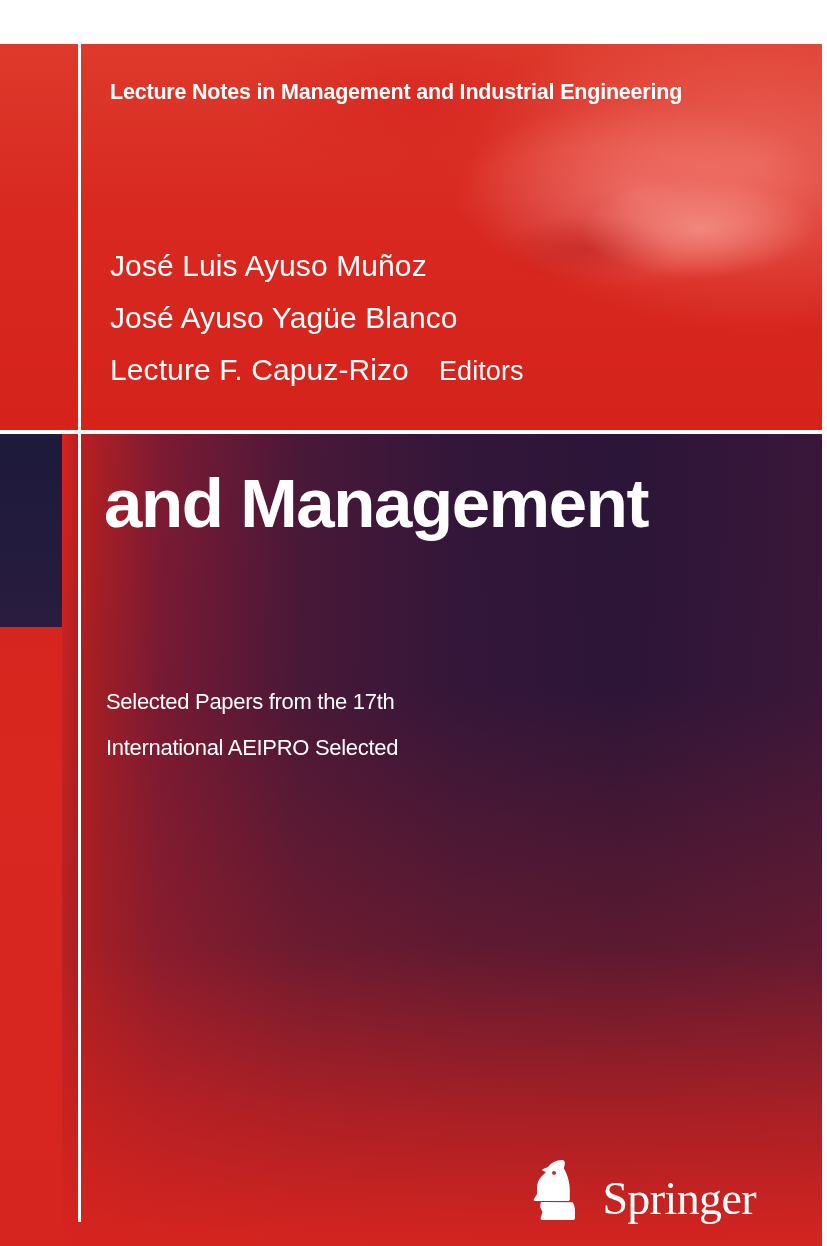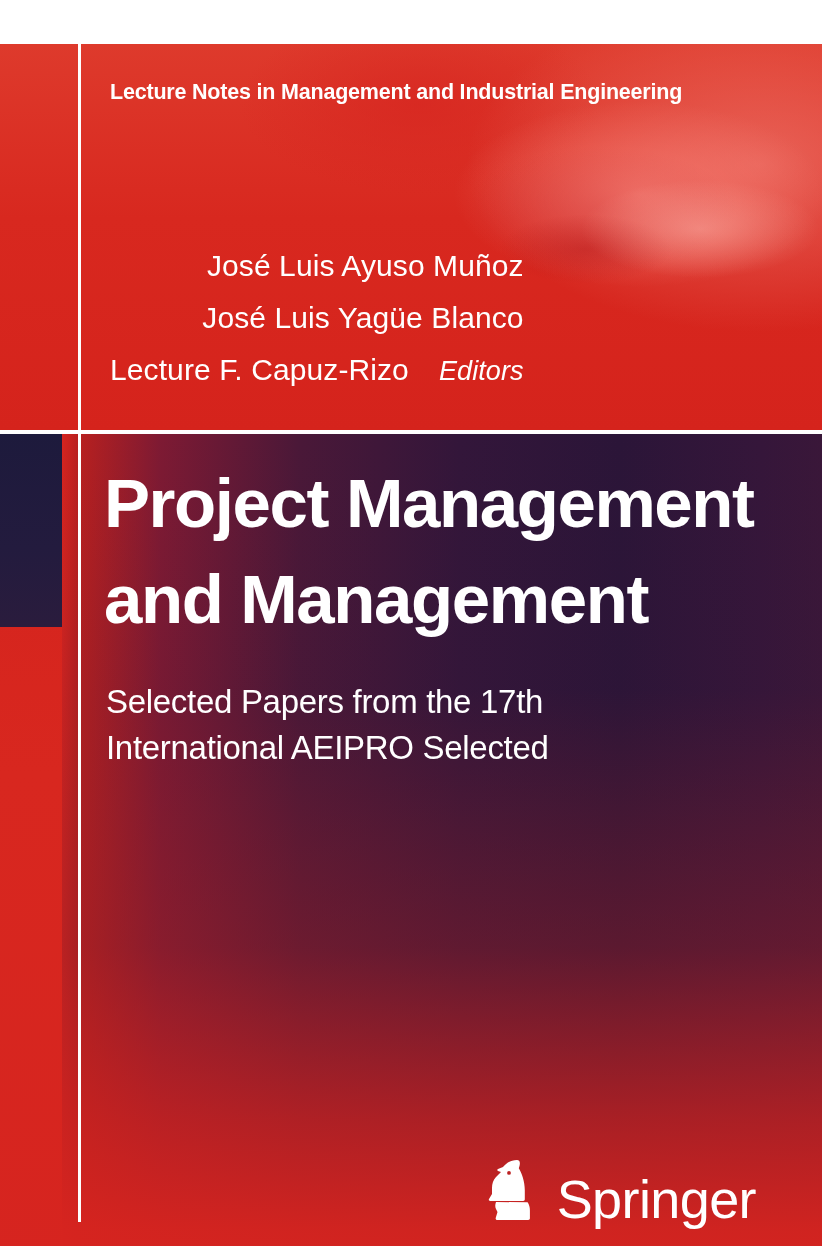--- a/index.html
+++ b/index.html
@@ -131,24 +131,22 @@
     top: 196px;
     z-index: 7;
     color: #ffffff;
   }
   .ed-line {
     font-size: 30px;
     line-height: 52px;
     white-space: nowrap;
     font-weight: normal;
     letter-spacing: 0.1px;
-    text-align: right;
   }
   .ed-role {
-    font-style: italic;
     font-size: 27px;
     padding-left: 30px;
   }
 
   
   .title {
     position: absolute;
     left: 104px;
     top: 412px;
     width: 700px;
@@ -166,71 +164,71 @@
   
   .subtitle {
     position: absolute;
     left: 106px;
     top: 635px;
     width: 660px;
     color: #ffffff;
     z-index: 7;
   }
   .sub-line {
-    font-size: 33px;
+    font-size: 22px;
     line-height: 46px;
     font-weight: normal;
     letter-spacing: -0.3px;
     white-space: nowrap;
   }
 
   
   .logo {
     position: absolute;
     right: 66px;
     bottom: 64px;
     z-index: 8;
     display: flex;
     align-items: flex-end;
     gap: 14px;
   }
   .logo-mark { width: 56px; height: 70px; display:block; }
   .logo-text {
     color: #ffffff;
-    font-size: 54px;
+    font-size: 46px;
     line-height: 46px;
     letter-spacing: -0.6px;
     font-weight: normal;
     padding-bottom: 4px;
+    font-family: Liberation Serif, serif;
   }
 </style>
 </head>
 <body>
 
 <div class="cover">
 
   <div class="top-band"></div>
   <div class="main-area"></div>
   <div class="left-spine"></div>
   <div class="spine-block"></div>
   <div class="hrule"></div>
   <div class="vrule"></div>
 
   <div class="series">Lecture Notes in Management and Industrial Engineering</div>
 
   <div class="editors">
     <div class="ed-line">José Luis Ayuso Muñoz</div>
-    <div class="ed-line">José Luis Yagüe Blanco</div>
+    <div class="ed-line">José Ayuso Yagüe Blanco</div>
     <div class="ed-line">
       <span>Lecture F. Capuz-Rizo</span><span class="ed-role">Editors</span>
     </div>
   </div>
 
   <div class="title">
-    <div class="title-line">Project Management</div>
     <div class="title-line">and Management</div>
   </div>
 
   <div class="subtitle">
     <div class="sub-line">Selected Papers from the 17th</div>
     <div class="sub-line">International AEIPRO Selected</div>
   </div>
 
   <div class="logo">
     <svg class="logo-mark" viewBox="0 0 56 70">

